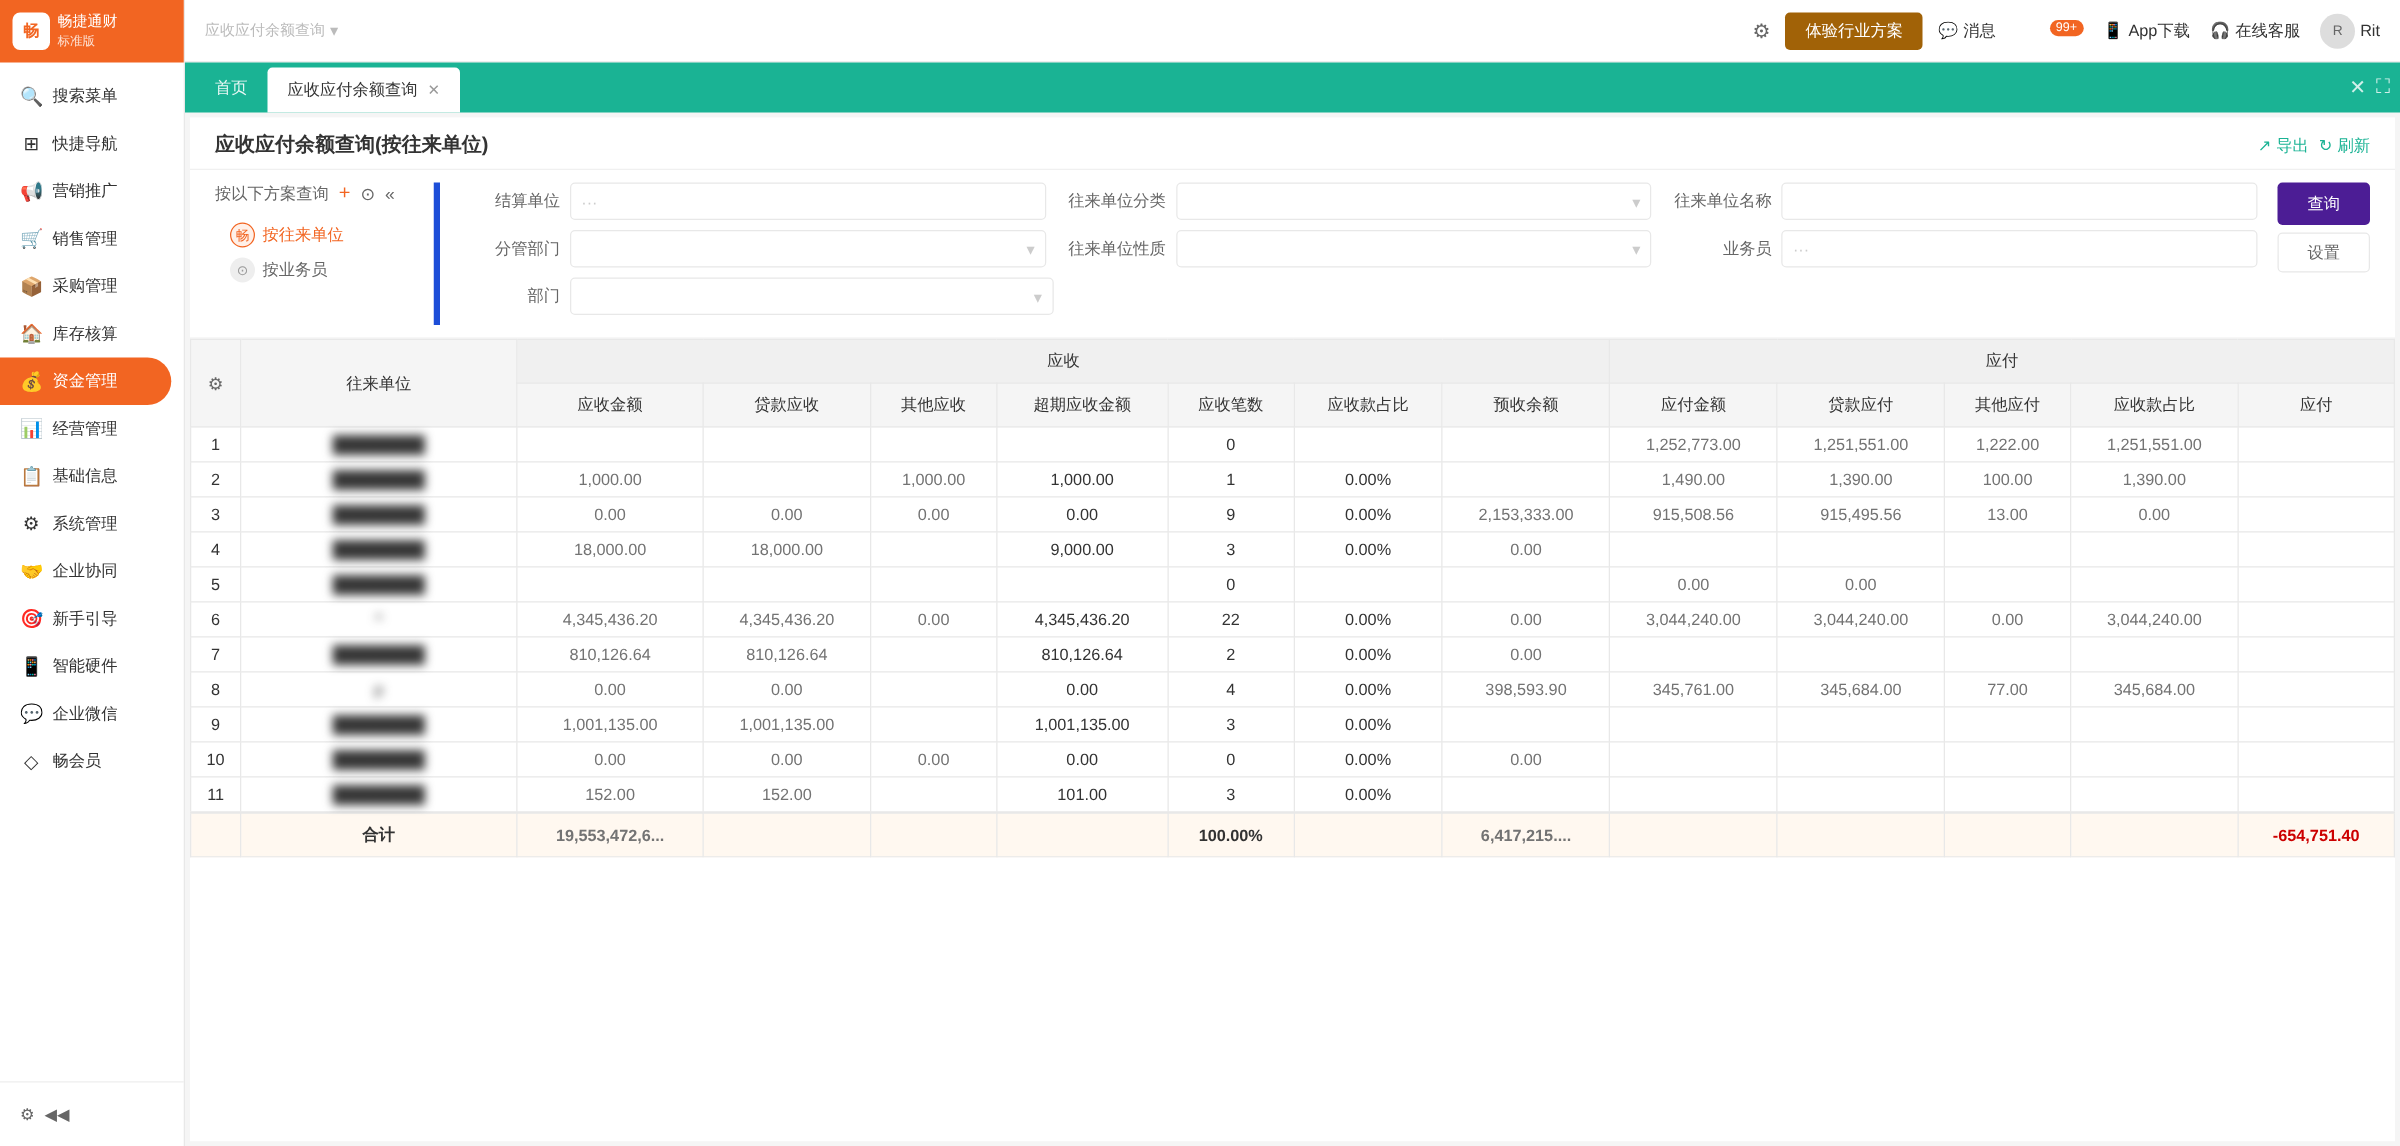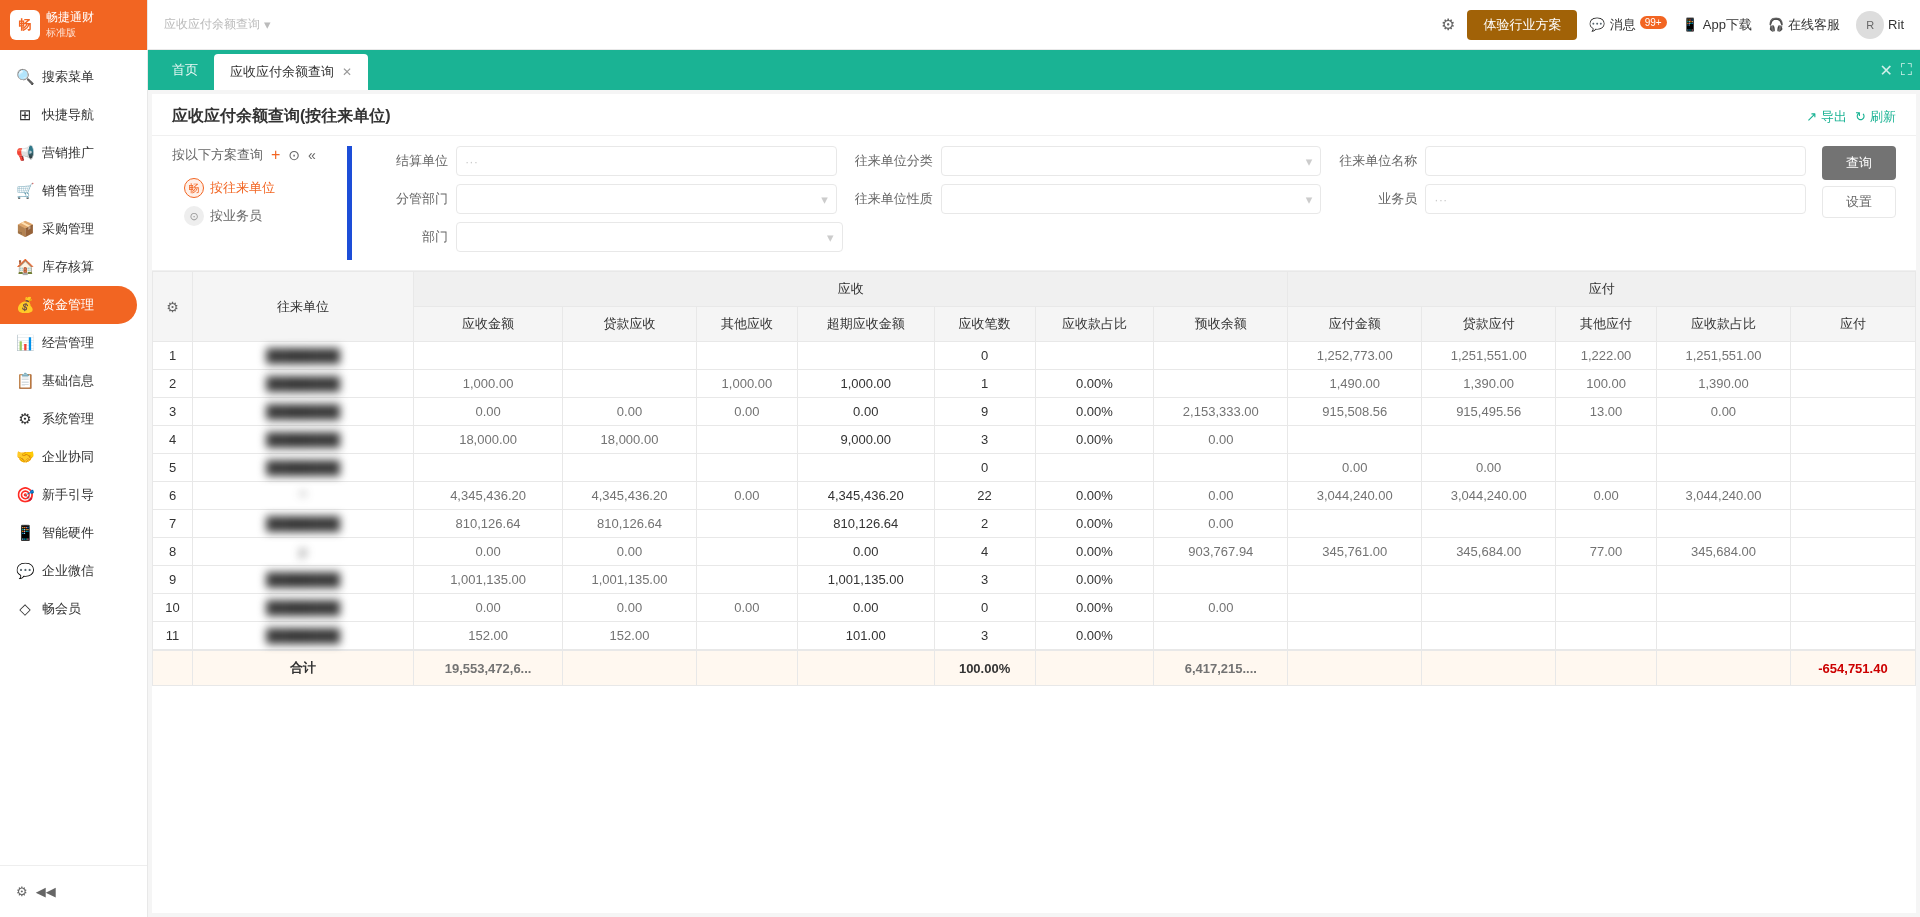--- a/index.html
+++ b/index.html
@@ -21,21 +21,21 @@
     
     .main { flex: 1; display: flex; flex-direction: column; overflow: hidden; }
 
     
     .topbar { height: 50px; background: #fff; border-bottom: 1px solid #e8e8e8; display: flex; align-items: center; padding: 0 16px; gap: 12px; }
     .topbar-breadcrumb { color: #999; font-size: 13px; display: flex; align-items: center; gap: 4px; flex: 1; }
     .topbar-gear { font-size: 16px; color: #666; cursor: pointer; }
     .topbar-btn { background: #a16207; color: #fff; border: none; padding: 6px 16px; border-radius: 4px; cursor: pointer; font-size: 13px; }
     .topbar-right { display: flex; align-items: center; gap: 16px; margin-left: auto; }
     .topbar-right-item { display: flex; align-items: center; gap: 4px; color: #333; cursor: pointer; font-size: 13px; }
-    .badge { background: #f26522; color: #fff; border-radius: 10px; padding: 1px 5px; font-size: 10px; position: relative; top: -2px; }
+    .badge { background: #f26522; color: #fff; border-radius: 10px; padding: 1px 5px; font-size: 10px; position: relative; top: -2px; margin-left: 39px; }
     .topbar-avatar { width: 28px; height: 28px; background: #ddd; border-radius: 50%; display: flex; align-items: center; justify-content: center; font-size: 11px; color: #666; }
     .topbar-username { color: #333; font-size: 13px; }
 
     
     .tabs { background: #1ab394; display: flex; align-items: center; height: 40px; padding: 0 8px; }
     .tab { padding: 0 16px; height: 40px; display: flex; align-items: center; cursor: pointer; color: rgba(255,255,255,0.7); font-size: 13px; gap: 8px; }
     .tab.active { background: #fff; color: #333; border-radius: 4px 4px 0 0; margin-top: 4px; height: 36px; }
     .tab-close { font-size: 12px; color: #999; cursor: pointer; }
     .tab-home { color: rgba(255,255,255,0.9); }
     .tabs-actions { margin-left: auto; display: flex; gap: 8px; }
@@ -52,21 +52,21 @@
     .filter-area { background: #fff; padding: 10px 20px; border-bottom: 1px solid #f0f0f0; }
     .filter-top { display: flex; align-items: center; gap: 8px; margin-bottom: 10px; }
     .filter-label { color: #666; font-size: 13px; }
     .filter-add { color: #f26522; font-size: 16px; cursor: pointer; }
     .filter-row { display: flex; align-items: center; gap: 16px; margin-bottom: 8px; }
     .filter-item { display: flex; align-items: center; gap: 8px; flex: 1; }
     .filter-item-label { color: #666; font-size: 13px; white-space: nowrap; min-width: 80px; text-align: right; }
     .filter-input { flex: 1; height: 30px; border: 1px solid #e8e8e8; border-radius: 4px; padding: 0 8px; display: flex; align-items: center; justify-content: space-between; cursor: pointer; color: #333; }
     .filter-input .arrow { color: #ccc; }
     .filter-collapse { text-align: center; padding: 4px; color: #1ab394; cursor: pointer; font-size: 12px; }
-    .query-btn { background: #737373; color: #fff; border: none; padding: 8px 24px; border-radius: 4px; cursor: pointer; font-size: 13px; }
+    .query-btn { background: #4c1d95; color: #fff; border: none; padding: 8px 24px; border-radius: 4px; cursor: pointer; font-size: 13px; }
     .set-btn { background: #fff; color: #666; border: 1px solid #e8e8e8; padding: 6px 20px; border-radius: 4px; cursor: pointer; font-size: 13px; }
     .filter-buttons { display: flex; flex-direction: column; gap: 6px; margin-left: 8px; }
     .scheme-item { display: flex; align-items: center; gap: 6px; padding: 4px 12px; cursor: pointer; color: #666; font-size: 13px; }
     .scheme-item.active { color: #f26522; }
     .scheme-item .scheme-icon { width: 20px; height: 20px; border-radius: 50%; display: flex; align-items: center; justify-content: center; font-size: 11px; }
     .scheme-item.active .scheme-icon { background: #fff0e8; color: #f26522; border: 1px solid #f26522; }
 
     
     .table-container { flex: 1; overflow: auto; padding: 0 0; }
     .data-table { width: 100%; border-collapse: collapse; font-size: 12px; }
@@ -458,21 +458,21 @@
     </tr>
               <tr>
       <td class="row-num">8</td>
       <td class="left blurred">p</td>
       <td class="link">0.00</td>
       <td class="link">0.00</td>
       <td></td>
       <td>0.00</td>
       <td>4</td>
       <td>0.00%</td>
-      <td class="link">903,767.94</td>
+      <td class="link">398,593.90</td>
       <td class="link">345,761.00</td>
       <td class="link">345,684.00</td>
       <td class="link">77.00</td>
       <td class="link">345,684.00</td>
       <td></td>
     </tr>
               <tr>
       <td class="row-num">9</td>
       <td class="left blurred">████████</td>
       <td class="link">1,001,135.00</td>

